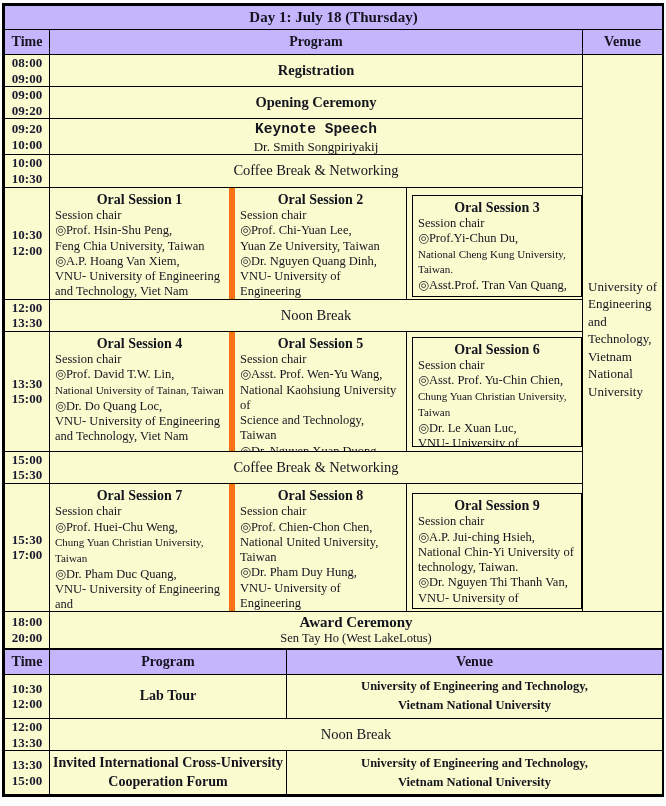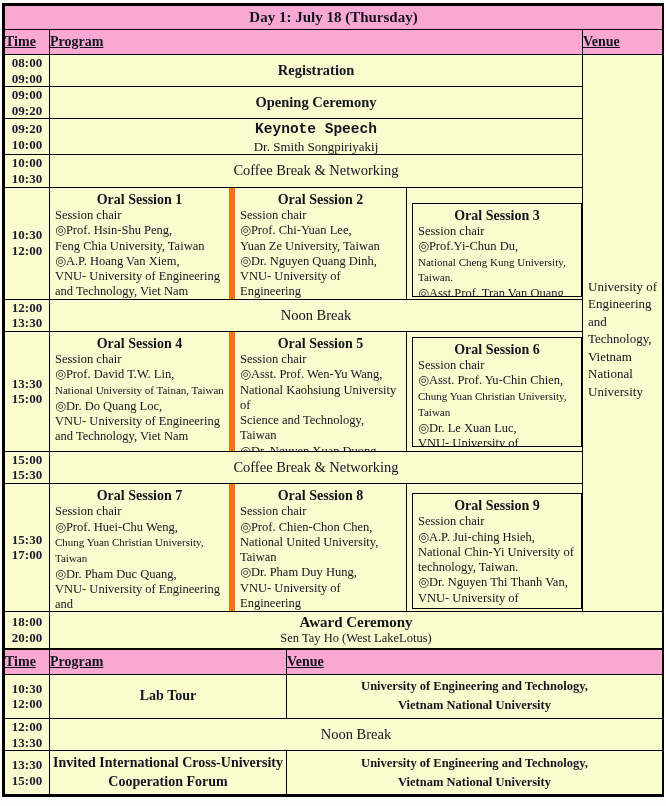--- a/index.html
+++ b/index.html
@@ -5,42 +5,42 @@
   html,body{margin:0;padding:0;}
   body{
     width:666px;height:806px;box-sizing:border-box;
     background:#fdfdfd;padding:3px 2px;
     font-family:"Liberation Serif","DejaVu Serif",serif;
     color:#14141f;
   }
   .wrap{border:2px solid #000;}
   table{border-collapse:collapse;width:100%;table-layout:fixed;}
   td{border:1px solid #000;padding:0;overflow:hidden;}
-  .lav{background:#f9a8d4;}
+  .lav{background:#c4b5fd;}
   .yel{background:#fbfbd0;}
   .dayhdr{height:23px;text-align:center;font-weight:bold;font-size:15px;}
-  .colhead{height:24px;text-align:left;font-weight:bold;font-size:14px;text-decoration:underline;}
+  .colhead{height:24px;text-align:center;font-weight:bold;font-size:14px;}
   .time{
     text-align:center;font-weight:bold;font-size:13px;line-height:1.2;
     color:#191930;vertical-align:middle;
   }
   .event{text-align:center;vertical-align:middle;}
   .ev-bold{font-weight:bold;font-size:14.5px;}
   .ev-plain{font-size:14.5px;}
   .ev-sub{font-size:12.5px;font-weight:normal;}
   .h32{height:25px}.h35{height:35px}.h24{height:24px}.h29{height:29px}
   .h37{height:37px}.h44{height:44px}.h25{height:25px}
   .oralcell{vertical-align:top;padding:0;}
   .orow{display:flex;align-items:stretch;height:100%;}
   .r1 .orow{height:111px}.r2 .orow{height:119px}.r3 .orow{height:127px}
   .sbox{box-sizing:border-box;overflow:hidden;}
   .sbox1{flex:0 0 185px;border-right:6px solid #f97316;}
   .sbox2{flex:0 0 172px;border-right:1px solid #000;}
   .sbox3{flex:1 1 auto;margin-left:5px;border:1px solid #000;}
-  .r1 .sbox3{margin-top:15px;margin-bottom:2px;}
+  .r1 .sbox3{margin-top:7px;margin-bottom:2px;}
   .r2 .sbox3{margin-top:5px;margin-bottom:4px;}
   .r3 .sbox3{margin-top:9px;margin-bottom:2px;}
   .stitle{text-align:center;font-weight:bold;font-size:14px;padding-top:3px;line-height:1.25;}
   .slines{padding:0 3px 2px 5px;font-size:12.5px;line-height:1.22;}
   .slines .small{font-size:11px;line-height:1.45;}
   .venue1{
     vertical-align:middle;font-size:13px;line-height:1.35;
     padding:12px 3px 0 5px;word-wrap:break-word;
   }
   .keytitle{font-weight:bold;font-size:14.5px;line-height:1.2;padding-top:2px;font-family:Liberation Mono, monospace;}

